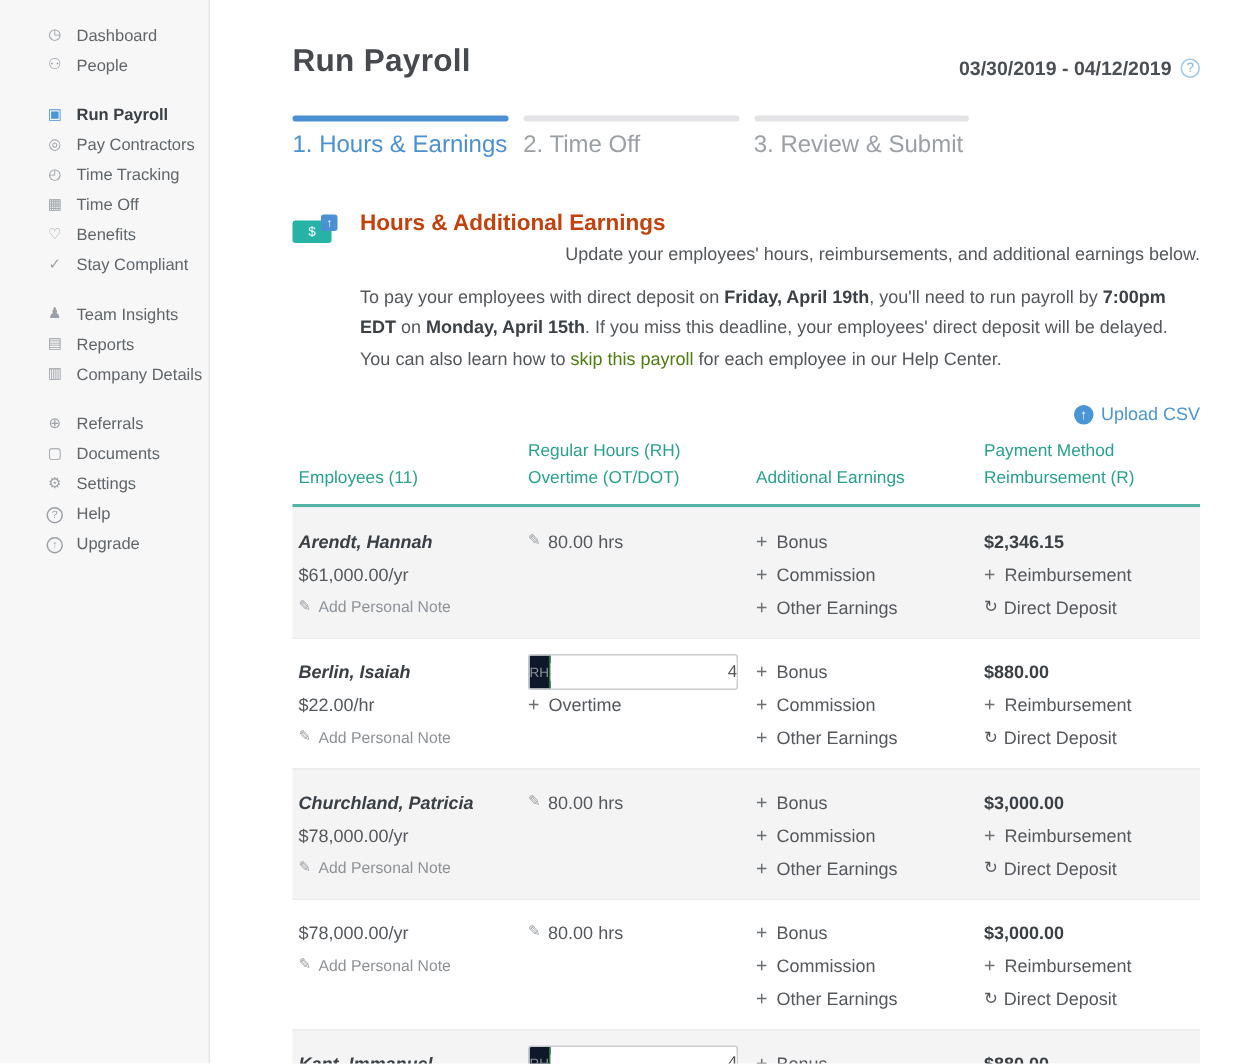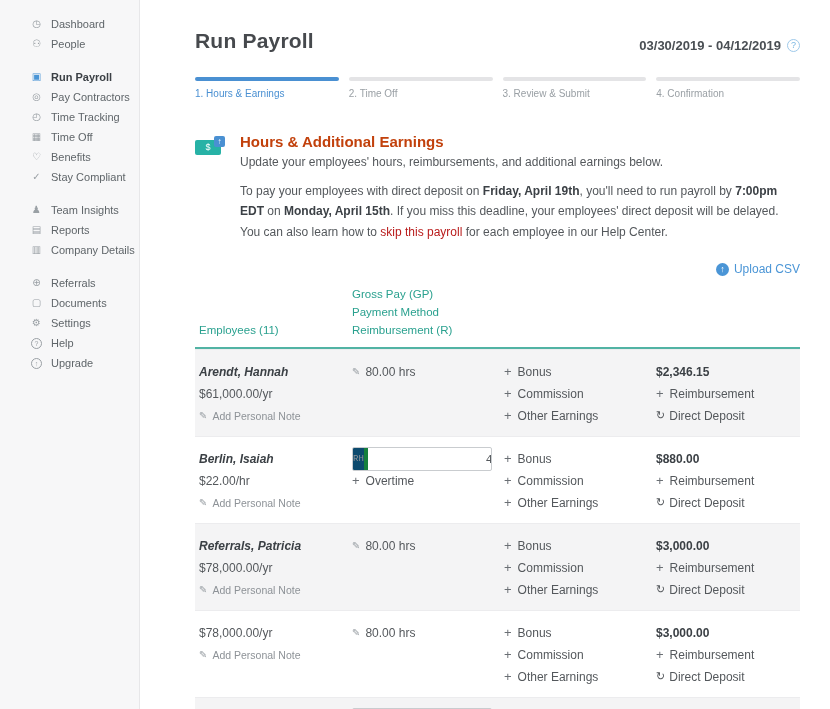--- a/index.html
+++ b/index.html
@@ -25,35 +25,35 @@
 
   .page-head { display:flex; justify-content:space-between; align-items:flex-end; }
   .page-title { font-size:21px; font-weight:bold; color:#46494d; letter-spacing:.2px; }
   .date-range { font-size:13px; font-weight:bold; color:#4a4f54; display:flex; align-items:center;margin-top:16px; }
   .info-ic { display:inline-block; width:13px; height:13px; border:1px solid #9ec9ea; border-radius:50%;
     color:#79b6e2; font-size:9px; line-height:11px; text-align:center; margin-left:6px; font-weight:normal; }
 
   .steps { display:grid; grid-template-columns:1fr 1fr 1fr 1fr; gap:10px; margin-top:24px; }
   .step-bar { height:4px; border-radius:2px; background:#e4e4e6; }
   .step.active .step-bar { background:#4a90d2; }
-  .step-label { font-size:10px; color:#9aa0a5; margin-top:7px; }
+  .step-label { font-size:16px; color:#9aa0a5; margin-top:7px; }
   .step.active .step-label { color:#4a90d2; }
 
   
   .section { display:flex; margin-top:34px; }
   .money-ic { position:relative; width:30px; height:20px; margin-right:15px; margin-top:3px; flex-shrink:0; }
   .money-bill { position:absolute; left:0; top:4px; width:26px; height:15px; background:#27b2a6;
     border-radius:2px; color:#fff; font-size:9px; text-align:center; line-height:15px; }
   .money-badge { position:absolute; right:0; top:0; width:11px; height:11px; background:#4a90d2;
     border-radius:2px; color:#fff; font-size:8px; line-height:11px; text-align:center; }
   .section-title { font-size:15px; font-weight:bold; color:#c2410c; }
-  .section-sub { font-size:12px; color:#54585c; margin-top:5px; }
+  .section-sub { font-size:12px; color:#54585c; margin-top:5px;text-align:right; }
   .section-para { font-size:12px; color:#54585c; line-height:1.7; margin-top:12px; max-width:567px; }
   .section-para b { color:#3c4146; }
-  .link { color:#b91c1c; cursor:pointer; text-decoration:none; }
+  .link { color:#4d7c0f; cursor:pointer; text-decoration:none; }
 
   .upload-row { display:flex; justify-content:flex-end; margin-top:20px; }
   .upload-link { display:flex; align-items:center; font-size:12px; color:#4a95d6; cursor:pointer; }
   .upload-ic { display:inline-block; width:13px; height:13px; background:#4a95d6; border-radius:50%;
     color:#fff; font-size:9px; line-height:13px; text-align:center; margin-right:5px; }
 
   
   .table { margin-top:10px; width:605px; }
   .thead { display:grid; grid-template-columns:153px 152px 152px 148px;
     border-bottom:2px solid #52b3a4; padding-bottom:7px; align-items:end; }
@@ -67,22 +67,22 @@
   .rate {}
   .add-note { font-size:10.5px; color:#8d9297; cursor:pointer; }
   .pencil { font-size:10px; color:#9aa0a5; margin-right:5px; }
   .plus { color:#6a6f74; margin-right:6px; font-size:13px; }
   .gross { font-weight:bold; color:#3b4045; }
   .dd-ic { font-size:11px; margin-right:4px; color:#55595d; }
   .clickable { cursor:pointer; }
 
   .hours-input { display:flex; align-items:center; width:140px; height:24px;
     border:1px solid #c9cccf; border-radius:2px; background:#fff; overflow:hidden; }
-  .hours-prefix { width:28px; height:100%; background:#0c4a6e; border-right:4px solid #15803d;
-    font-size:9px; color:#8d9297; display:flex; align-items:center; justify-content:center;font-family:Liberation Mono, monospace; }
+  .hours-prefix { width:28px; height:100%; background:#0f172a; border-right:1px solid #15803d;
+    font-size:9px; color:#8d9297; display:flex; align-items:center; justify-content:center; }
   .hours-field { flex:1; border:0; outline:none; text-align:right; font-size:11.5px;
     color:#54585c; padding-right:6px; font-family:"Liberation Sans",sans-serif; background:#fff; }
 </style>
 </head>
 <body>
 
 <div class="app">
 
   <div class="sidebar">
     <div class="nav-group">
@@ -175,24 +175,20 @@
         <div class="step-label">1. Hours &amp; Earnings</div>
       </div>
       <div class="step">
         <div class="step-bar"></div>
         <div class="step-label">2. Time Off</div>
       </div>
       <div class="step">
         <div class="step-bar"></div>
         <div class="step-label">3. Review &amp; Submit</div>
       </div>
-      <div class="step">
-        <div class="step-bar"></div>
-        <div class="step-label">4. Confirmation</div>
-      </div>
     </div>
 
     <div class="section">
       <div class="money-ic">
         <div class="money-bill">$</div>
         <div class="money-badge">↑</div>
       </div>
       <div>
         <div class="section-title">Hours &amp; Additional Earnings</div>
         <div class="section-sub">Update your employees' hours, reimbursements, and additional earnings below.</div>
@@ -206,21 +202,25 @@
       <div class="upload-link">
         <span class="upload-ic">↑</span>
         <span>Upload CSV</span>
       </div>
     </div>
 
     <div class="table">
       <div class="thead">
         <div class="th">Employees (11)</div>
         <div class="th">
-          <div>Gross Pay (GP)</div>
+          <div>Regular Hours (RH)</div>
+            <div>Overtime (OT/DOT)</div>
+        </div>
+        <div class="th">Additional Earnings</div>
+        <div class="th">
             <div>Payment Method</div>
             <div>Reimbursement (R)</div>
         </div>
       </div>
 
       <div class="trow gray">
         <div class="cell">
           <div class="line emp-name">Arendt, Hannah</div>
           <div class="line rate">$61,000.00/yr</div>
           <div class="line add-note clickable">
@@ -304,21 +304,21 @@
             </div>
           <div class="line clickable">
               <span class="dd-ic">↻</span>
               <span>Direct Deposit</span>
             </div>
         </div>
       </div>
 
       <div class="trow gray">
         <div class="cell">
-          <div class="line emp-name">Referrals, Patricia</div>
+          <div class="line emp-name">Churchland, Patricia</div>
           <div class="line rate">$78,000.00/yr</div>
           <div class="line add-note clickable">
               <span class="pencil">✎</span>
               <span>Add Personal Note</span>
             </div>
         </div>
         <div class="cell">
           <div class="line clickable">
               <span class="pencil">✎</span>
               <span>80.00 hrs</span>

